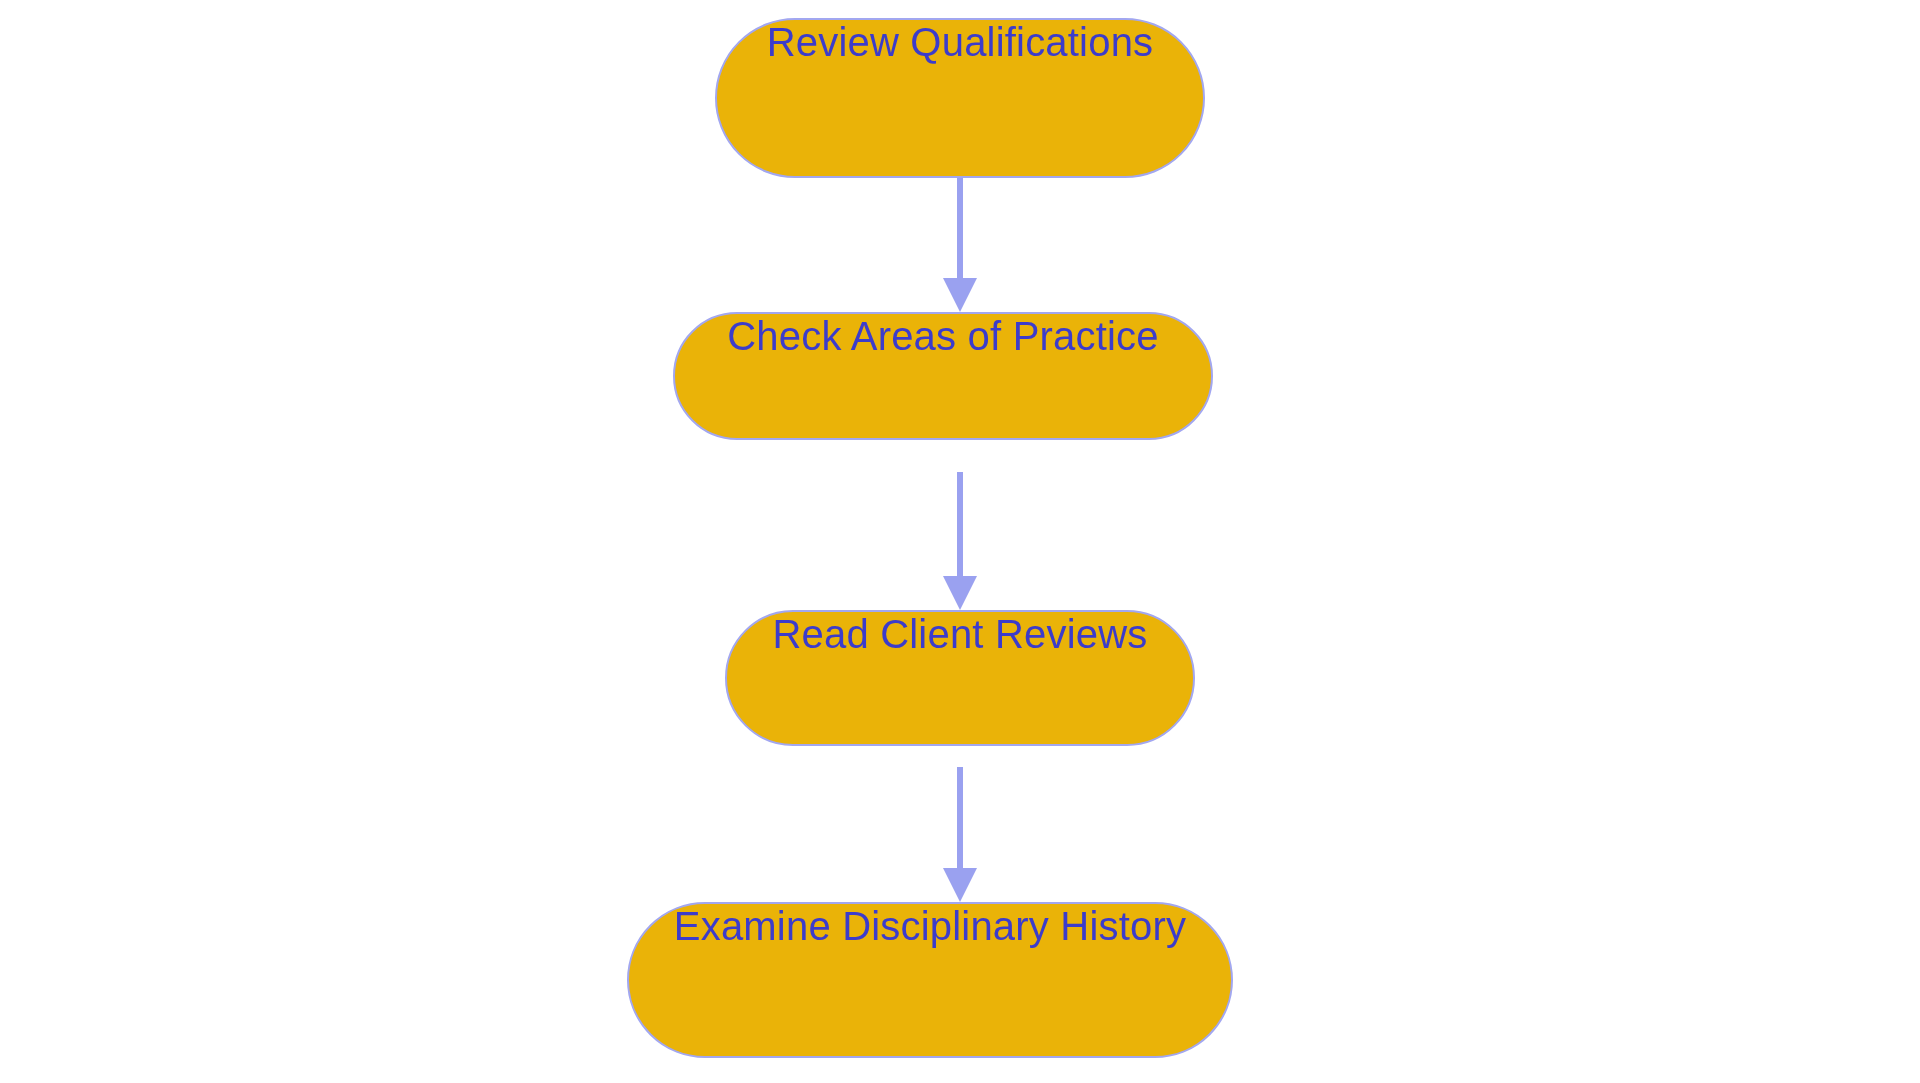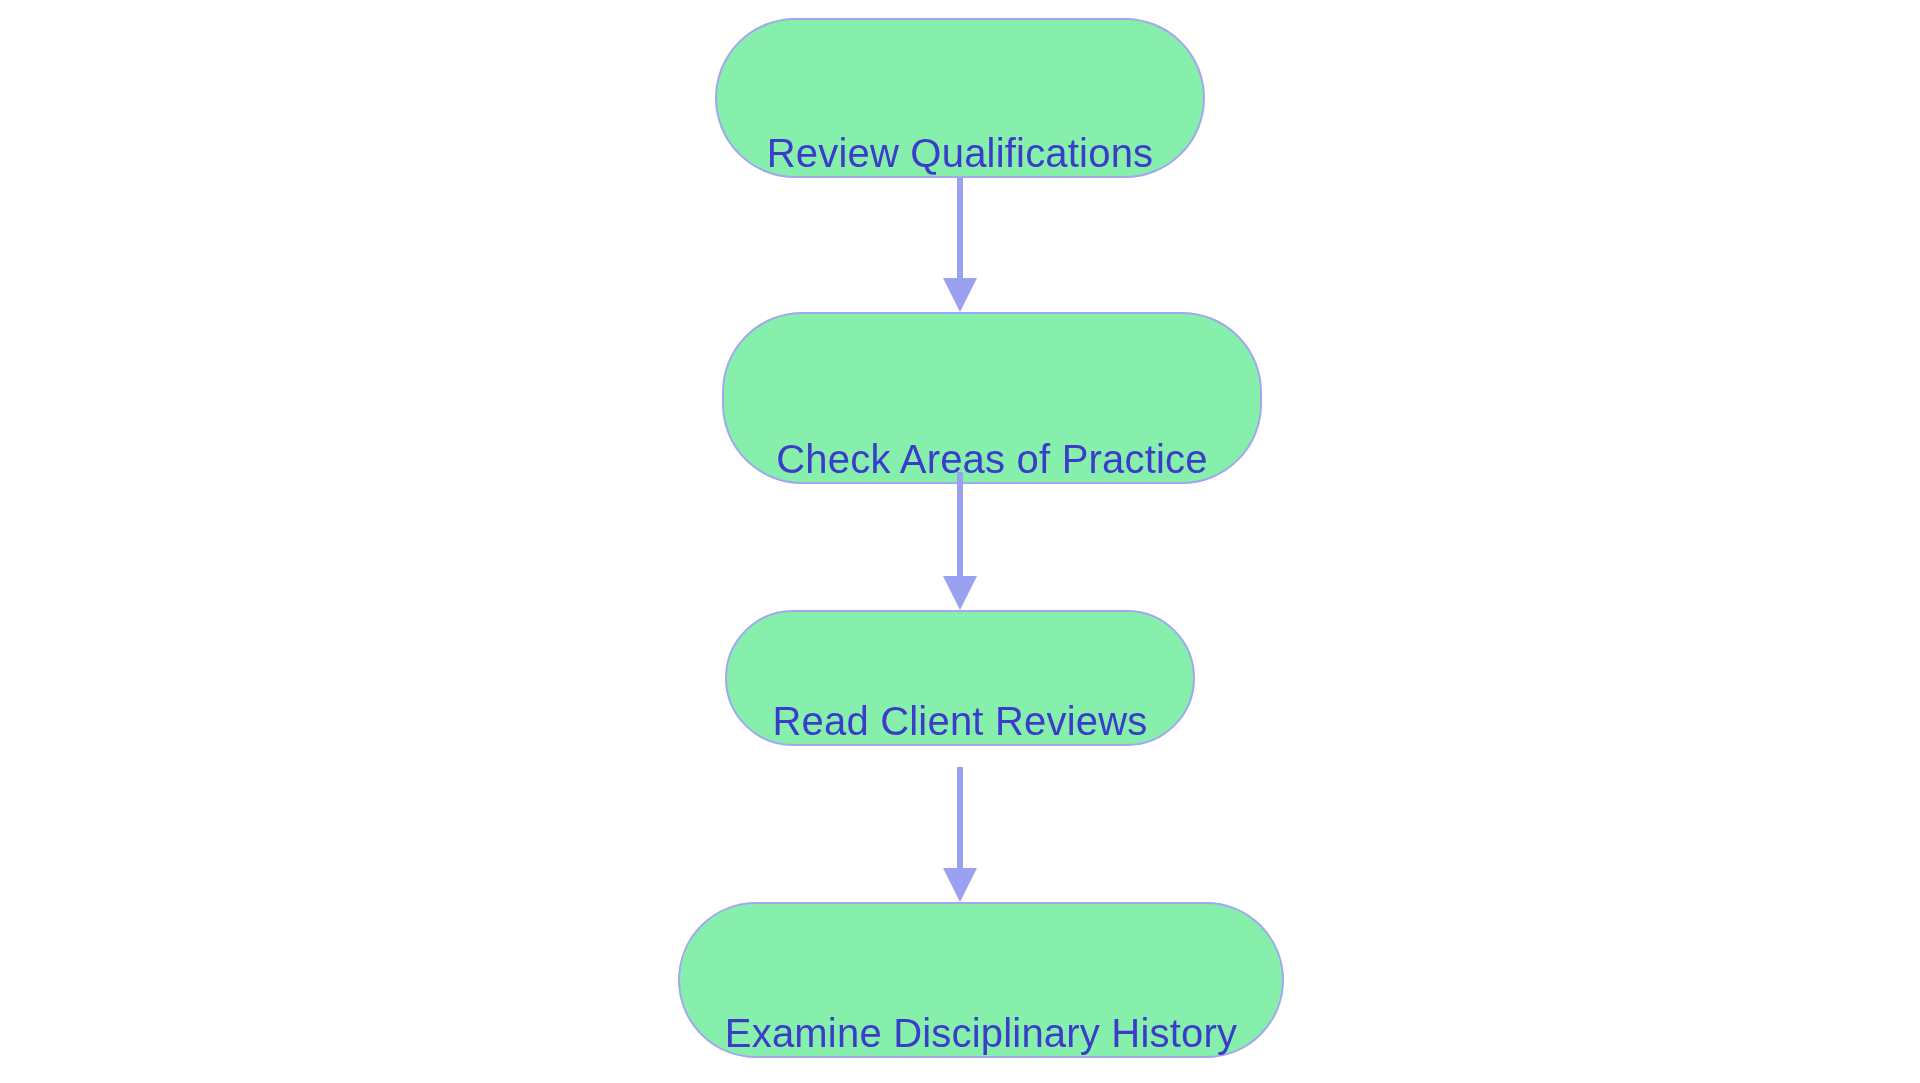--- a/index.html
+++ b/index.html
@@ -11,39 +11,39 @@
   .canvas {
     position: relative;
     width: 1920px;
     height: 1083px;
     background: #ffffff;
     overflow: hidden;
   }
   .flow-node {
     position: absolute;
     box-sizing: border-box;
-    background: #86efac;
+    background: #eab308;
     border: 2px solid #a2a7f0;
     border-radius: 80px;
     display: flex;
-    align-items: flex-end;
+    align-items: flex-start;
     justify-content: center;
     text-align: center;
   }
   .flow-node .node-label {
     color: #3c3ccb;
     font-size: 40px;
     font-weight: 400;
     letter-spacing: 0.2px;
     white-space: nowrap;
   }
   .node-1 { left: 715px; top: 18px;  width: 490px; height: 160px; }
-  .node-2 { left: 722px; top: 312px; width: 540px; height: 172px; }
+  .node-2 { left: 673px; top: 312px; width: 540px; height: 128px; }
   .node-3 { left: 725px; top: 610px; width: 470px; height: 136px; }
-  .node-4 { left: 678px; top: 902px; width: 606px; height: 156px; }
+  .node-4 { left: 627px; top: 902px; width: 606px; height: 156px; }
 
   .flow-arrow {
     position: absolute;
     left: 938px;
     width: 44px;
     display: block;
   }
   .arrow-1 { top: 178px; height: 134px; }
   .arrow-2 { top: 472px; height: 138px; }
   .arrow-3 { top: 767px; height: 135px; }

